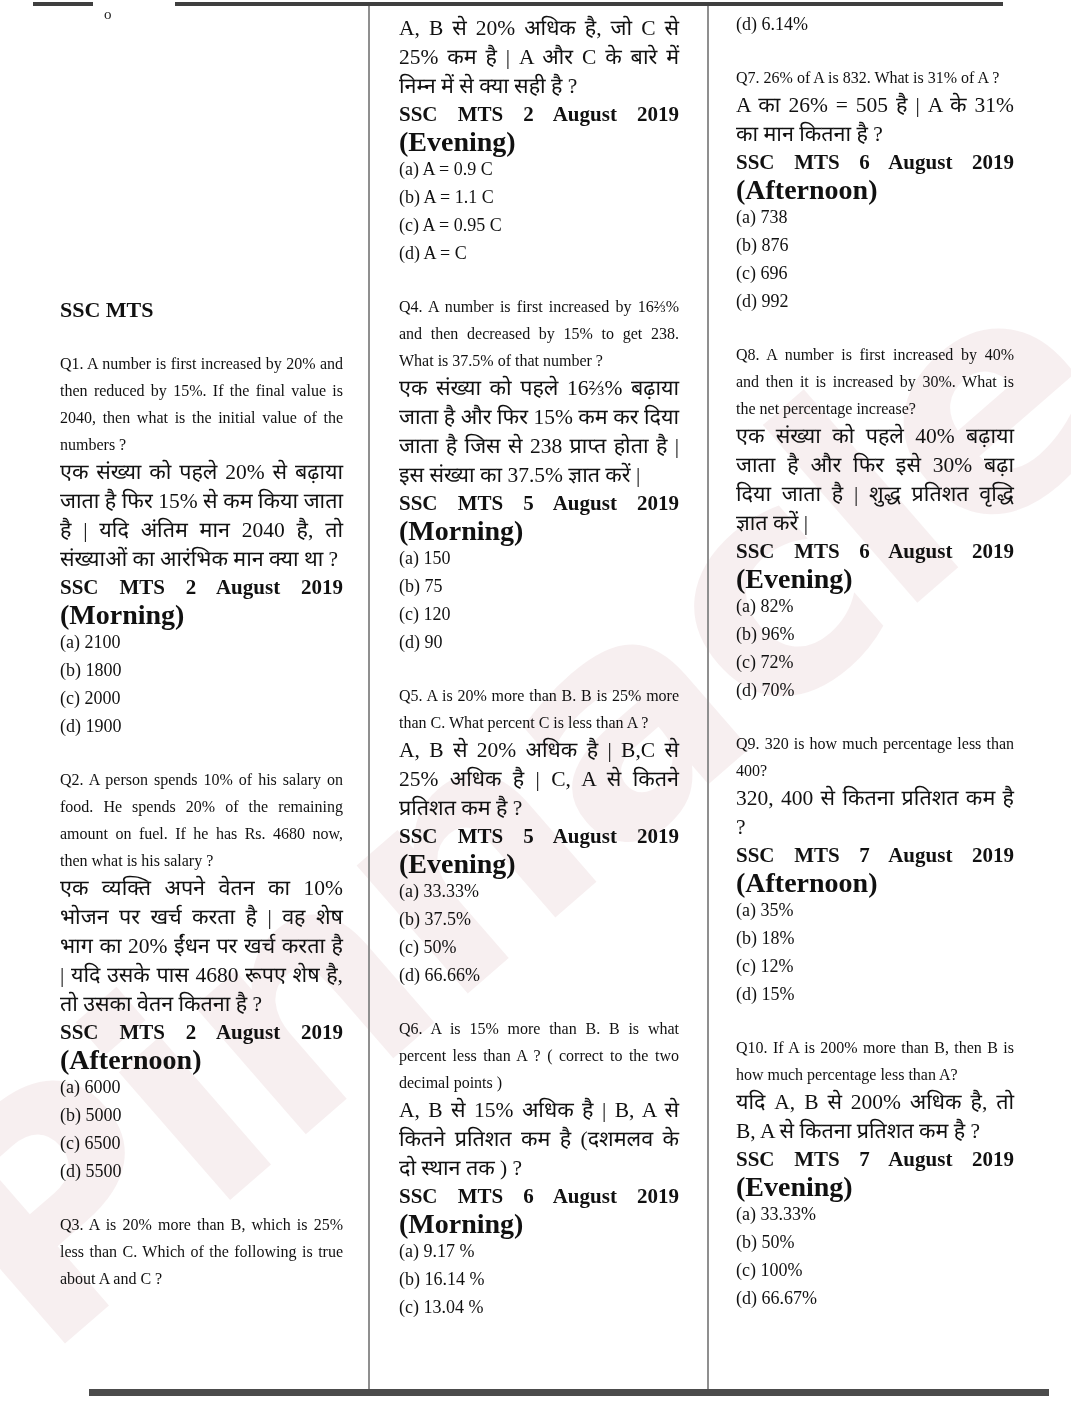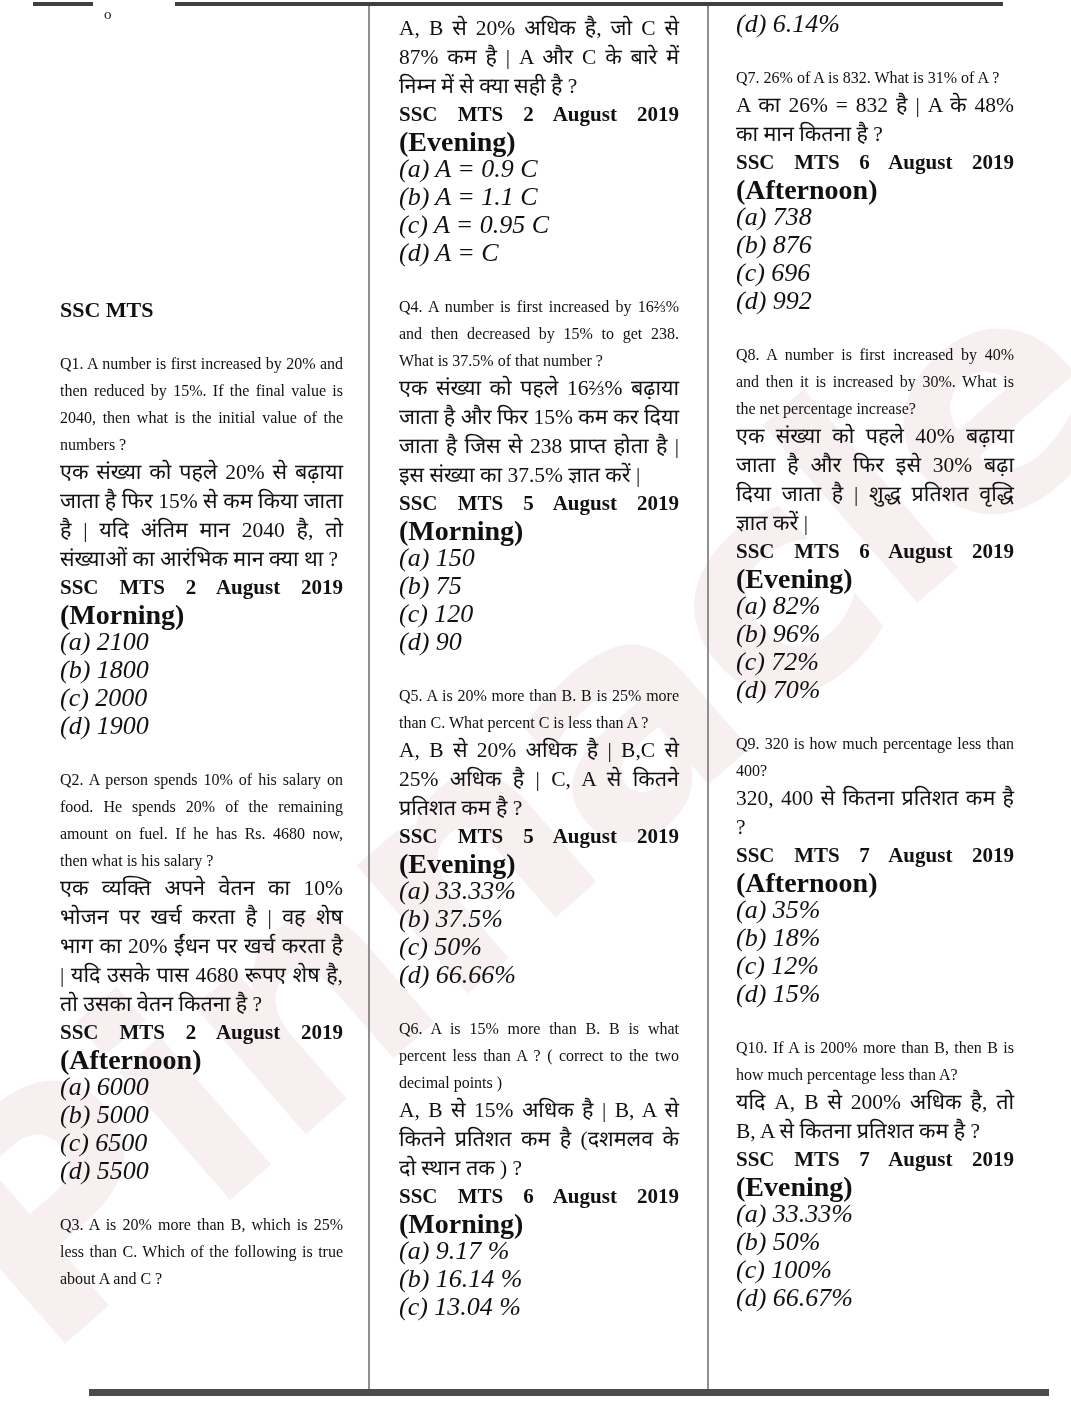--- a/index.html
+++ b/index.html
@@ -28,21 +28,21 @@
   .col1{left:60px;top:14px;width:283px;}
   .col2{left:399px;top:14px;width:280px;}
   .col3{left:736px;top:10px;width:278px;}
   .spacer{height:282px;}
   .gap{height:26px;}
   .title{font-weight:bold;font-size:22px;line-height:28px;}
   p.en{margin:0;font-size:16px;line-height:27px;text-align:justify;}
   p.hi{margin:0;font-size:21.5px;line-height:29px;text-align:justify;}
   .exam-line1{font-weight:bold;font-size:21px;line-height:27px;text-align:justify;text-align-last:justify;}
   .exam-line2{font-weight:bold;font-size:28px;line-height:27px;}
-  .option{font-size:26px;line-height:28px;font-style:italic;}
+  .option{font-size:18px;line-height:28px;}
 </style>
 </head>
 <body>
 
 <div>
   <div class="watermark">Pinnacle</div>
 
   <div class="topline seg1"></div>
   <div class="topline seg2"></div>
   <span class="stray">o</span>
@@ -76,21 +76,21 @@
       <div class="options">
         <div class="option">(a) 6000</div>
         <div class="option">(b) 5000</div>
         <div class="option">(c) 6500</div>
         <div class="option">(d) 5500</div>
       </div>
       <div class="gap"></div>
       <p class="en">Q3. A is 20% more than B, which is 25% less than C. Which of the following is true about A and C ?</p>
     </div>
   <div class="col col2" id="col1">
-      <p class="hi" lang="hi">A, B से 20% अधिक है, जो C से 87% कम है | A और C के बारे में निम्न में से क्या सही है ?</p>
+      <p class="hi" lang="hi">A, B से 20% अधिक है, जो C से 25% कम है | A और C के बारे में निम्न में से क्या सही है ?</p>
       <div class="exam">
         <div class="exam-line1">SSC MTS 2 August 2019</div>
         <div class="exam-line2">(Evening)</div>
       </div>
       <div class="options">
         <div class="option">(a) A = 0.9 C</div>
         <div class="option">(b) A = 1.1 C</div>
         <div class="option">(c) A = 0.95 C</div>
         <div class="option">(d) A = C</div>
       </div>
@@ -132,21 +132,21 @@
         <div class="option">(b) 16.14 %</div>
         <div class="option">(c) 13.04 %</div>
       </div>
     </div>
   <div class="col col3" id="col2">
       <div class="options">
         <div class="option">(d) 6.14%</div>
       </div>
       <div class="gap"></div>
       <p class="en">Q7. 26% of A is 832. What is 31% of A ?</p>
-      <p class="hi" lang="hi">A का 26% = 832 है | A के 48% का मान कितना है ?</p>
+      <p class="hi" lang="hi">A का 26% = 505 है | A के 31% का मान कितना है ?</p>
       <div class="exam">
         <div class="exam-line1">SSC MTS 6 August 2019</div>
         <div class="exam-line2">(Afternoon)</div>
       </div>
       <div class="options">
         <div class="option">(a) 738</div>
         <div class="option">(b) 876</div>
         <div class="option">(c) 696</div>
         <div class="option">(d) 992</div>
       </div>

